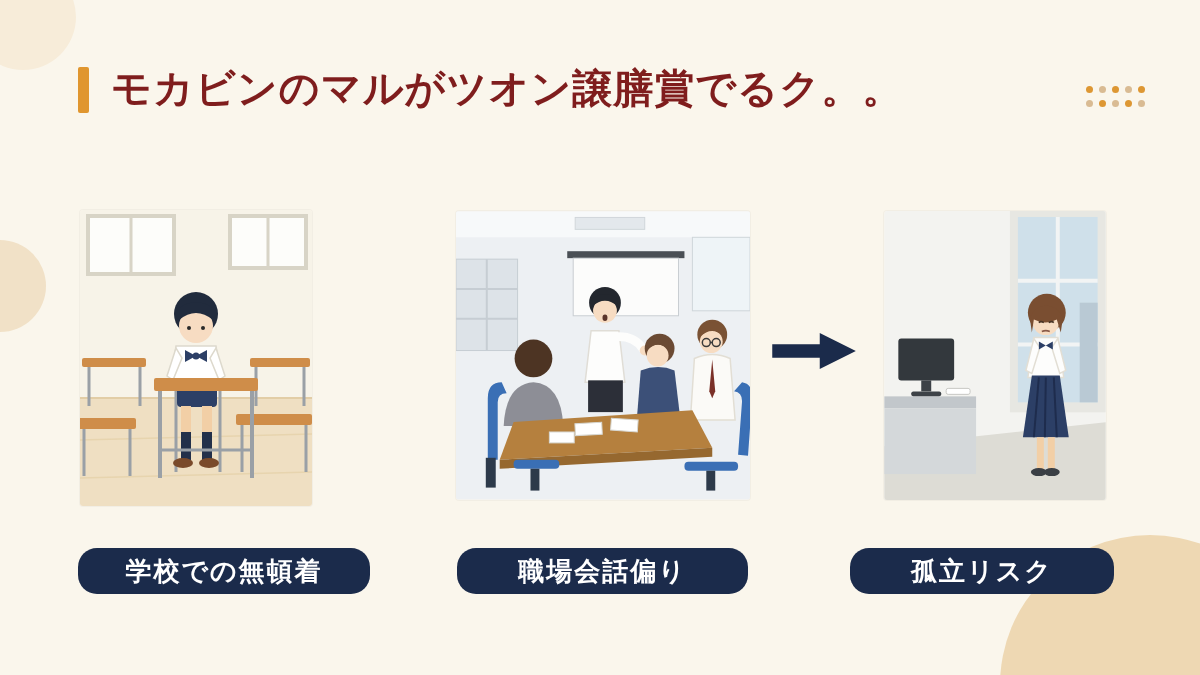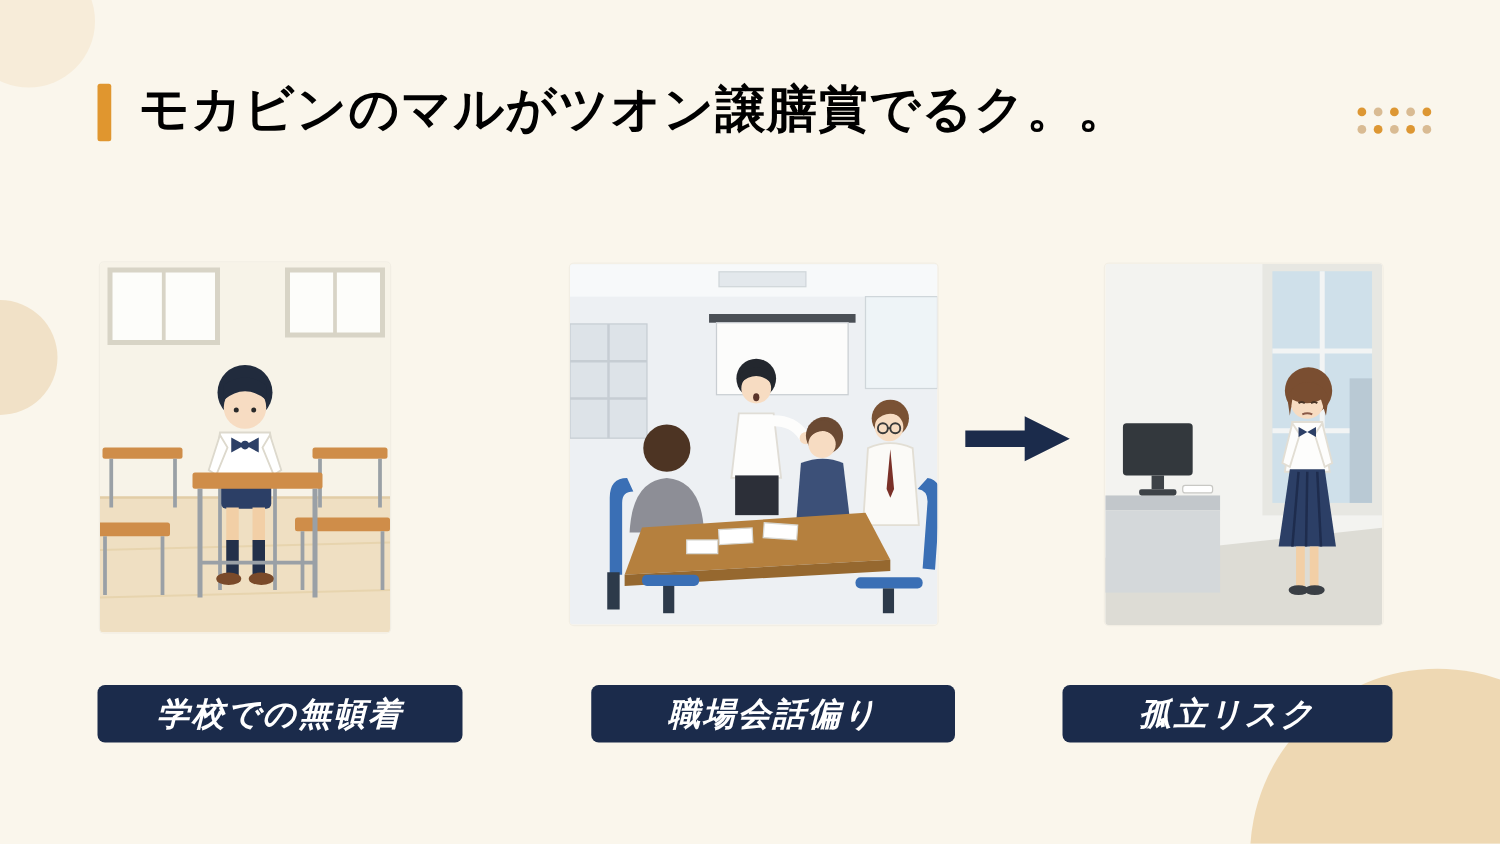--- a/index.html
+++ b/index.html
@@ -8,43 +8,43 @@
     background:#faf6ec;
     font-family:"DejaVu Sans","Liberation Sans",sans-serif;
   }
   .deco{position:absolute;border-radius:50%;}
   .circle-top-left{left:-30px;top:-36px;width:106px;height:106px;background:#f7ecd9;}
   .circle-left{left:-46px;top:240px;width:92px;height:92px;background:#f1e1c7;}
   .circle-bottom-right{right:-100px;bottom:-160px;width:300px;height:300px;background:#eed8b3;}
 
   .title-row{position:absolute;left:78px;top:64px;display:flex;align-items:flex-start;gap:22px;}
   .accent-bar{display:block;width:11px;height:46px;margin-top:3px;background:#e0962f;border-radius:2px;flex:0 0 auto;}
-  .title{margin:0;font-size:40px;line-height:1.2;font-weight:900;color:#000000;letter-spacing:1px;white-space:nowrap;}
+  .title{margin:0;font-size:40px;line-height:1.2;font-weight:900;color:#7f1d1d;letter-spacing:1px;white-space:nowrap;}
 
   .dots{position:absolute;left:1086px;top:86px;display:grid;grid-template-columns:repeat(5,7px);gap:7px 6px;}
   .dot{width:7px;height:7px;border-radius:50%;}
   .dot:nth-child(odd){background:#dd9733;}
   .dot:nth-child(even){background:#d9bb93;}
 
   .panel{position:absolute;margin:0;border-radius:3px;overflow:hidden;box-shadow:0 0 0 1px rgba(0,0,0,0.03);}
   .panel svg{display:block;width:100%;height:100%;}
   .panel-1{left:80px;top:210px;width:232px;height:296px;}
   .panel-2{left:456px;top:211px;width:294px;height:289px;}
   .panel-3{left:884px;top:211px;width:222px;height:289px;}
 
   .arrow{position:absolute;left:772px;top:332px;width:86px;height:38px;}
   .arrow svg{display:block;width:100%;height:100%;}
 
   .caption{
-    position:absolute;height:46px;background:#1b2b4b;border-radius:6px;
+    position:absolute;height:46px;background:#1b2b4b;border-radius:19px;
     color:#ffffff;font-size:26px;font-weight:700;letter-spacing:2px;
-    display:flex;align-items:center;justify-content:center;white-space:nowrap;font-style:italic;
+    display:flex;align-items:center;justify-content:center;white-space:nowrap;
   }
   .caption-1{left:78px;top:548px;width:292px;}
-  .caption-2{left:473px;top:548px;width:291px;}
+  .caption-2{left:457px;top:548px;width:291px;}
   .caption-3{left:850px;top:548px;width:264px;}
 </style>
 </head>
 <body>
 
 <div class="slide">
 
   <div class="deco circle-top-left"></div>
   <div class="deco circle-left"></div>
   <div class="deco circle-bottom-right"></div>

